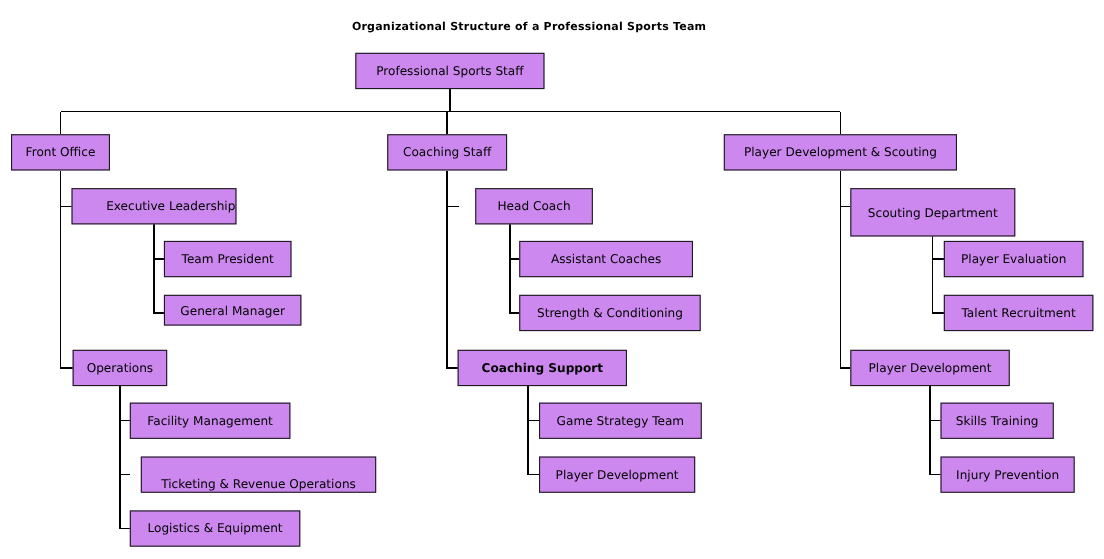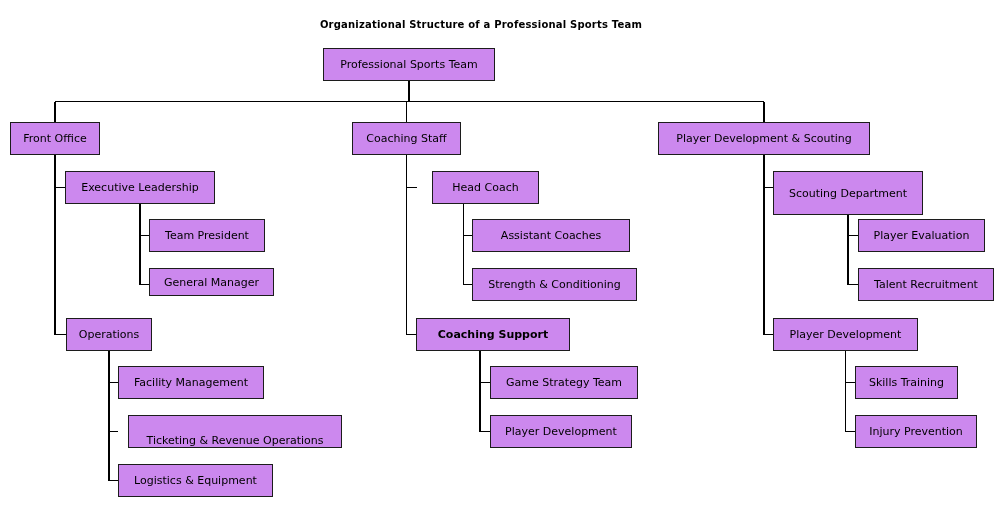--- a/index.html
+++ b/index.html
@@ -72,26 +72,26 @@
       <path d="M764,155 V187.5 H773" fill="none" stroke="#000000" stroke-width="1.2"></path>
       <path d="M764,155 V334.5 H773" fill="none" stroke="#000000" stroke-width="1.2"></path>
       <path d="M848,204 V235.5 H858" fill="none" stroke="#000000" stroke-width="1.2"></path>
       <path d="M848,204 V284.5 H858" fill="none" stroke="#000000" stroke-width="1.2"></path>
       <path d="M845.5,351 V382.5 H855" fill="none" stroke="#000000" stroke-width="1.2"></path>
       <path d="M845.5,351 V431.5 H855" fill="none" stroke="#000000" stroke-width="1.2"></path>
     </svg>
   <div id="chart-title">Organizational Structure of a Professional Sports Team</div>
   <div id="nodes">
       <div class="org-node" style="left: 323px; top: 48px; width: 172px; height: 33px;">
-        <span>Professional Sports Team</span>
+        <span>Professional Sports Staff</span>
       </div>
       <div class="org-node" style="left: 10px; top: 122px; width: 90px; height: 33px;">
         <span>Front Office</span>
       </div>
-      <div class="org-node" style="left: 65px; top: 171px; width: 150px; height: 33px;">
+      <div class="org-node" style="left: 65px; top: 171px; width: 150px; height: 33px; justify-content: flex-end;">
         <span>Executive Leadership</span>
       </div>
       <div class="org-node" style="left: 149px; top: 219px; width: 116px; height: 33px;">
         <span>Team President</span>
       </div>
       <div class="org-node" style="left: 149px; top: 268px; width: 125px; height: 28px;">
         <span>General Manager</span>
       </div>
       <div class="org-node" style="left: 66px; top: 318px; width: 86px; height: 33px;">
         <span>Operations</span>

